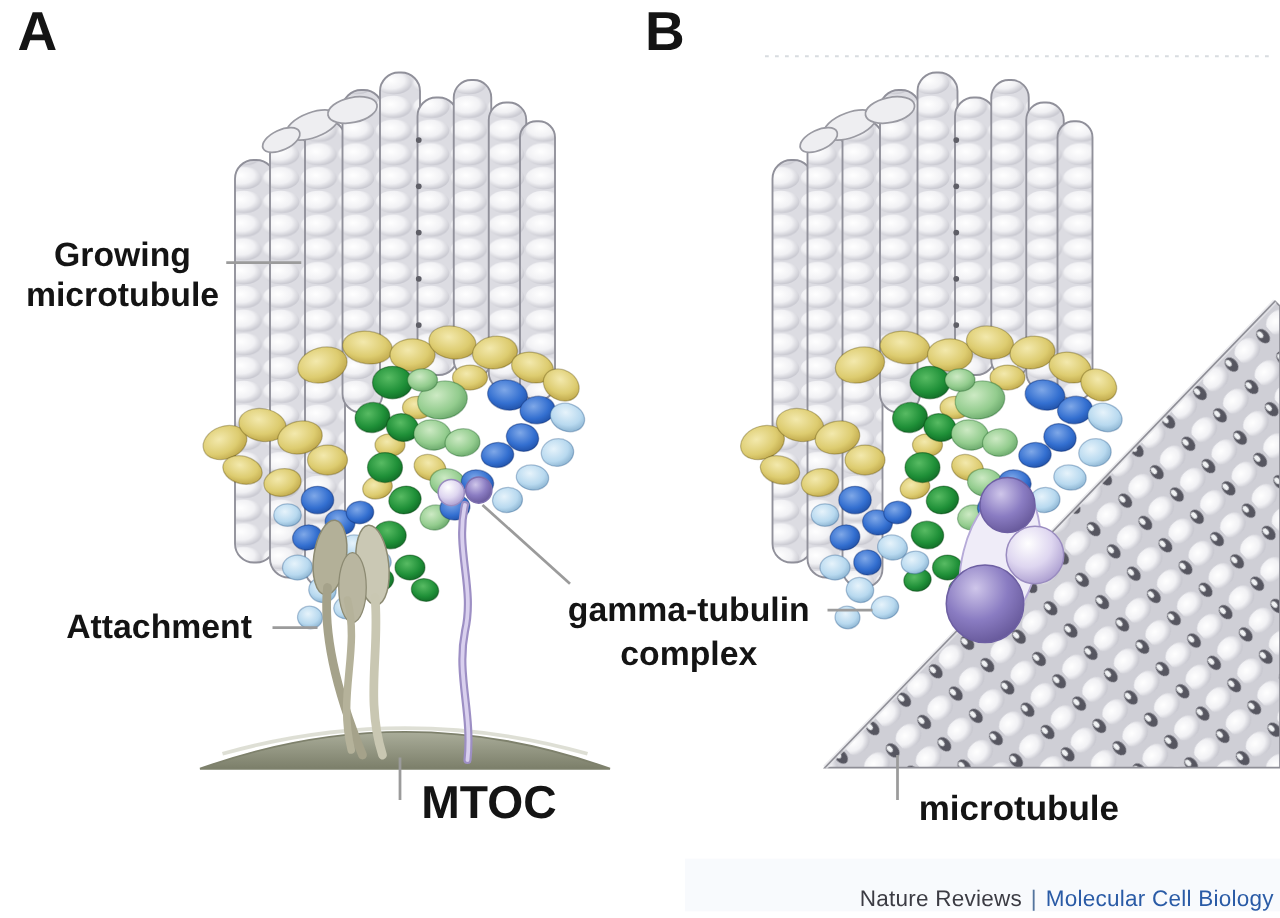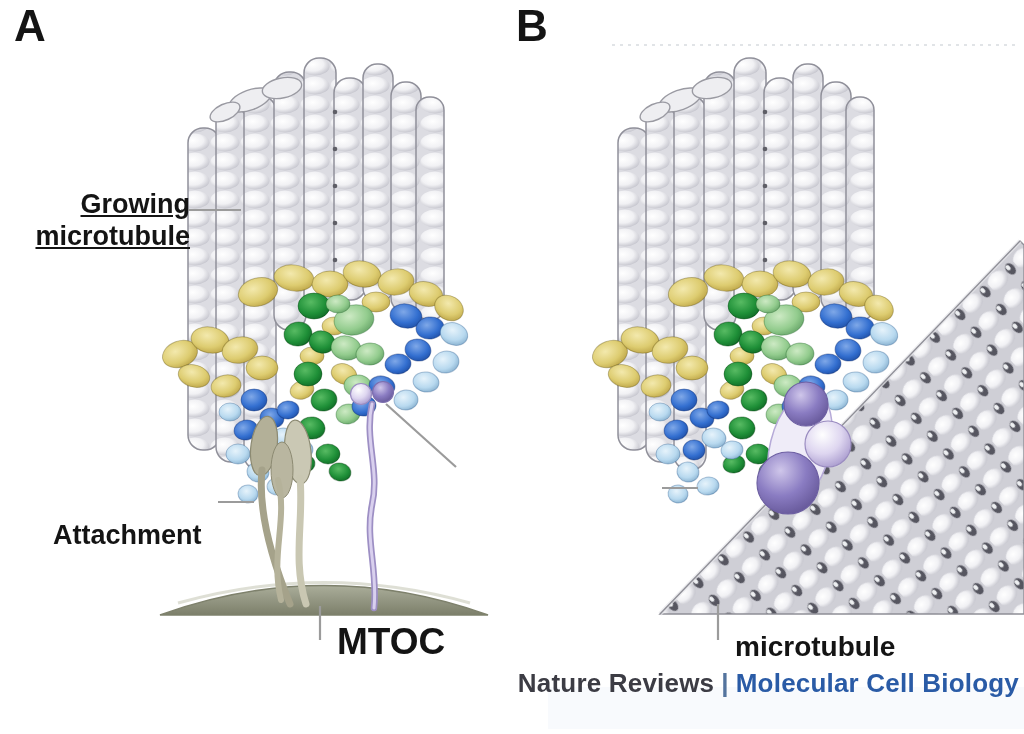--- a/index.html
+++ b/index.html
@@ -8,28 +8,28 @@
     font-family:"Liberation Sans", sans-serif;
   }
   .panel-letter{
     position:absolute;font-weight:bold;font-size:44px;color:var(--label-color,#141414);
     line-height:1;letter-spacing:0px;
   }
   .fig-label{
     position:absolute;font-weight:bold;font-size:27px;color:var(--label-color,#141414);
     line-height:1.18;
   }
-  .centered{text-align:right;text-decoration:underline;}
+  .centered{text-align:center;}
   #art{position:absolute;left:0;top:0;}
   #footer-strip{
     position:absolute;left:548px;top:687px;width:476px;height:42px;
     background:#f4f8fc;opacity:.65;
   }
   #footer{
-    position:absolute;right:5px;top:668px;font-weight:bold;font-size:26px;
+    position:absolute;right:5px;top:709px;font-weight:normal;font-size:18px;
     letter-spacing:.2px;white-space:nowrap;
   }
   #footer .journal{color:var(--footer-journal-color,#3c3c44);}
   #footer .sep{color:var(--footer-separator-color,#54749e);margin:0 7px;}
   #footer .section{color:var(--footer-section-color,#2a5ba6);}
   
   .by{fill:url(#gy);stroke:rgba(90,75,10,.35);stroke-width:1;}
   .bg{fill:url(#gg);stroke:rgba(0,60,10,.4);stroke-width:1;}
   .blg{fill:url(#glg);stroke:rgba(20,90,30,.35);stroke-width:1;}
   .bb{fill:url(#gb);stroke:rgba(10,40,110,.4);stroke-width:1;}
@@ -230,22 +230,23 @@
       <line class="leader" x1="320" y1="606" x2="320" y2="640"></line>
       <line class="leader" x1="718" y1="604" x2="718" y2="640"></line>
     </g>
   </svg>
 
   <div class="panel-letter" style="left:14px;top:4px;">A</div>
   <div class="panel-letter" style="left:516px;top:4px;">B</div>
 
   <div class="fig-label centered" style="left:6px;top:189px;width:184px;">Growing microtubule</div>
 
-  <div class="fig-label" style="left:53px;top:486px;margin-top:34px;">Attachment</div>
-
+  <div class="fig-label" style="left:53px;top:486px;">Attachment</div>
+
+  <div class="fig-label centered" style="left:440px;top:471px;width:222px;line-height:1.28;">gamma-tubulin complex</div>
 
   <div class="fig-label" style="left:337px;top:620px;font-size:37px;">MTOC</div>
 
   <div class="fig-label" style="left:735px;top:618px;font-size:28px;margin-top:12px;">microtubule</div>
 
   <div id="footer-strip"></div>
   <div id="footer">
     <span class="journal">Nature Reviews</span><span class="sep">|</span><span class="section">Molecular Cell Biology</span>
   </div>
 </div>

